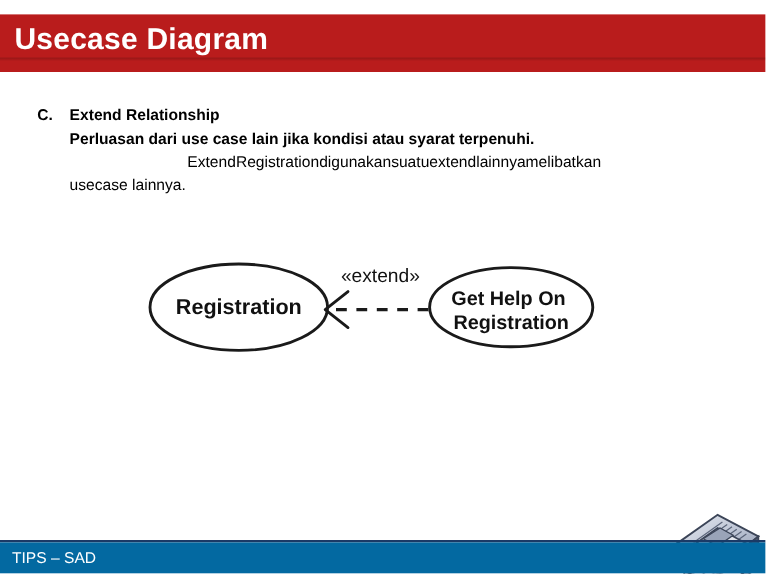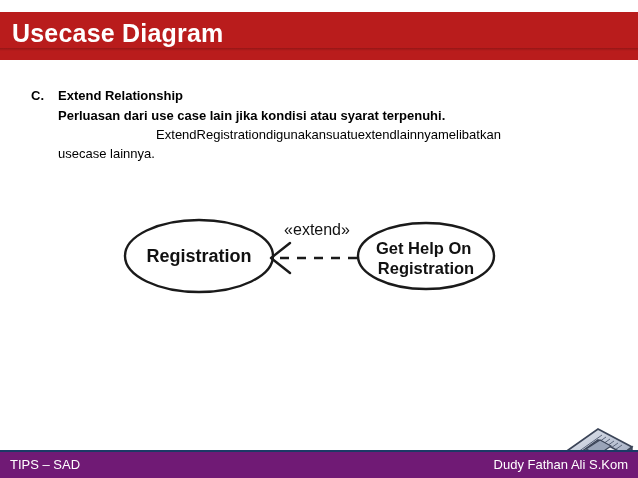--- a/index.html
+++ b/index.html
@@ -124,21 +124,21 @@
     height: 80px;
   }
 
   
   #footer-bar {
     position: absolute;
     left: 0;
     top: 452px;
     width: 638px;
     height: 26px;
-    background: #701a75;
+    background: #0369a1;
   }
   #footer-topline {
     position: absolute;
     left: 0;
     top: 450px;
     width: 638px;
     height: 2px;
     background: #1b3a66;
   }
   #footer-left {
@@ -264,14 +264,13 @@
         </g>
       </g>
     </svg>
   </div>
 
 </div>
 
 <div id="footer-topline"></div>
 <div id="footer-bar">
   <div id="footer-left">TIPS – SAD</div>
-  <div id="footer-right">Dudy Fathan Ali S.Kom</div>
 </div>
 
 </body></html>

